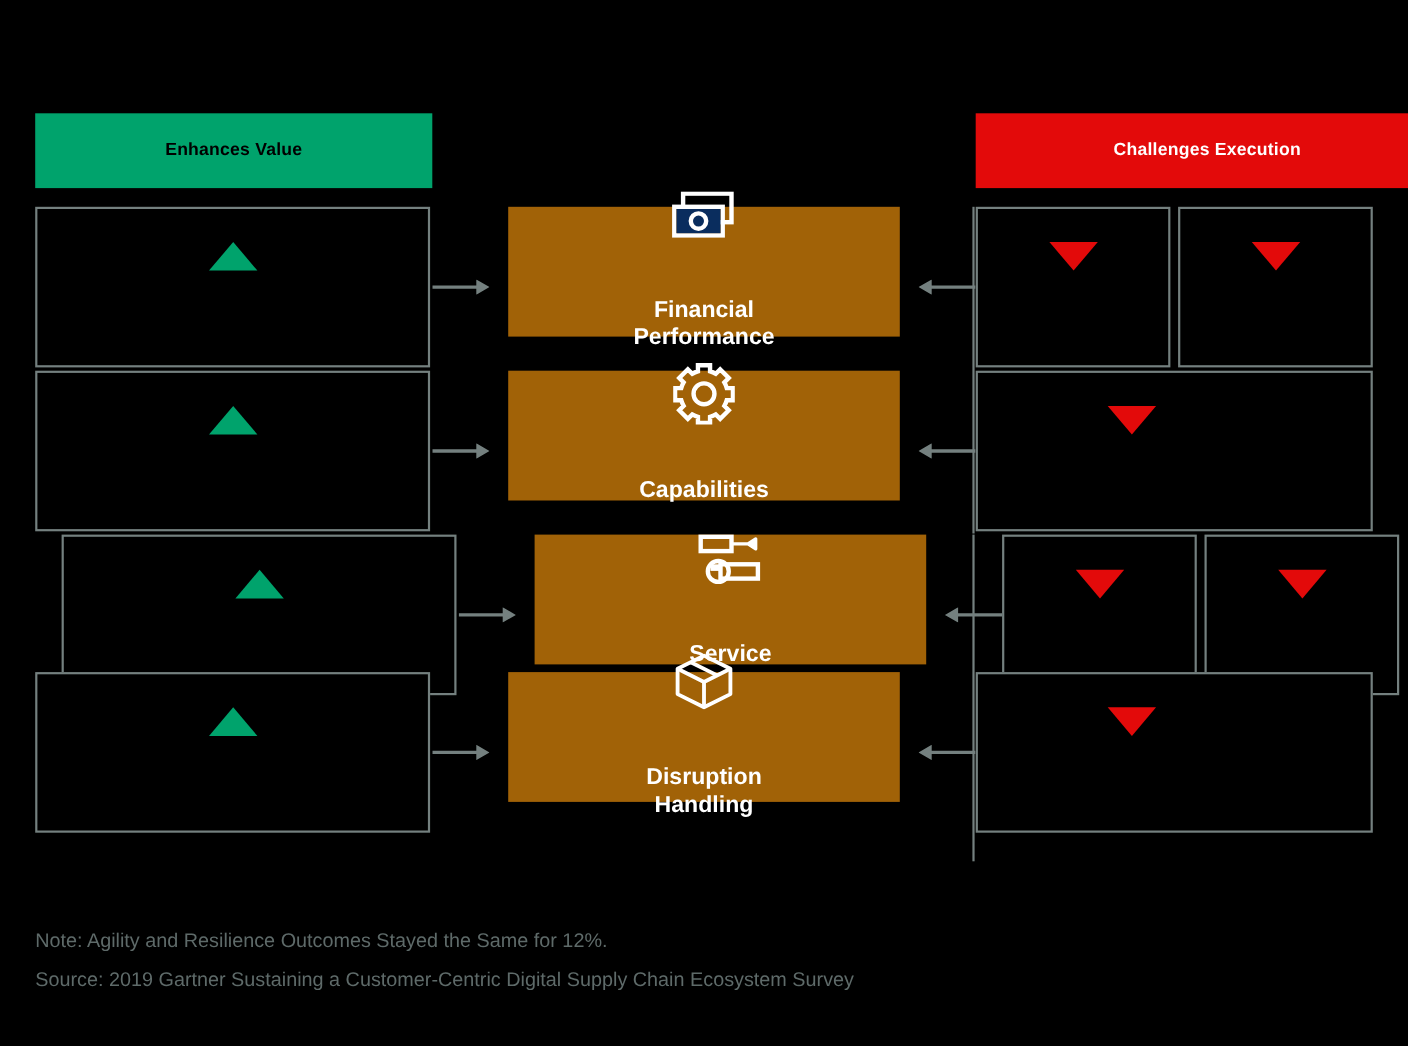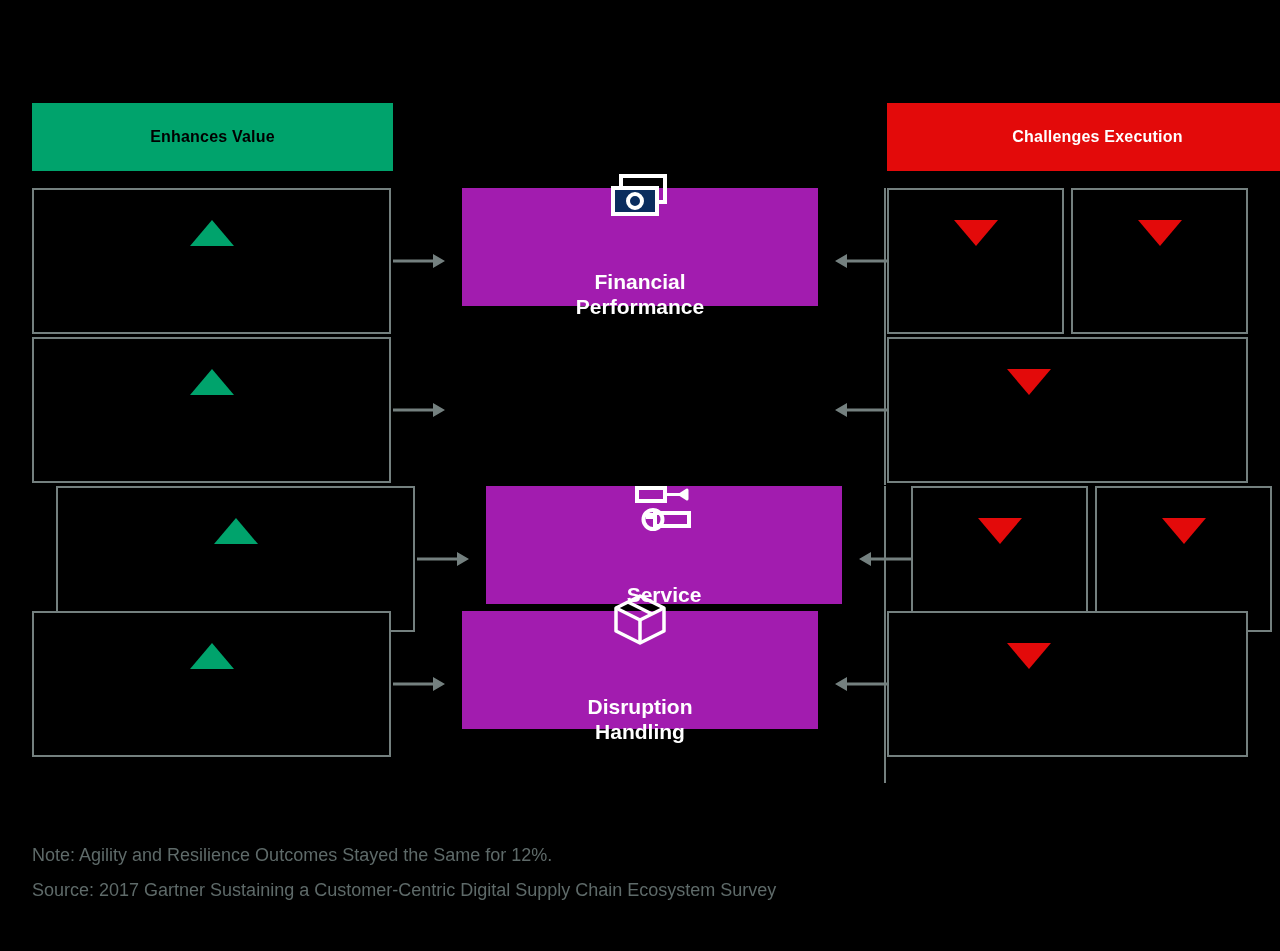--- a/index.html
+++ b/index.html
@@ -89,21 +89,21 @@
     border-top: 26px solid #E30A0A;
   }
 
   
   .center-box {
     position: absolute;
     left: 462px;
     top: 0;
     width: 356px;
     height: 118px;
-    background: #a21caf;
+    background: #a16207;
     display: flex;
     flex-direction: column;
     align-items: center;
     justify-content: center;
     box-sizing: border-box;
     padding: 6px 10px;
     gap: 48px;
   }
   .center-icon {
     height: 48px;
@@ -253,20 +253,29 @@
       <div class="tri-up"></div>
     </div>
   </div>
 
   <div class="arrow arrow-right">
     <svg width="52" height="14" viewBox="0 0 52 14">
       <path d="M0 5.5 H40 V0 L52 7 L40 14 V8.5 H0 Z" fill="#74807F"></path>
     </svg>
   </div>
 
+  <div class="center-box">
+    <div class="center-icon">
+      <svg width="56" height="56" viewBox="0 0 56 56">
+        <path d="M22.5 2 h11 v5.6 a21 21 0 0 1 5.2 2.2 l4-4 l7.8 7.8 l-4 4 a21 21 0 0 1 2.2 5.2 h5.6 v11 h-5.6 a21 21 0 0 1 -2.2 5.2 l4 4 l-7.8 7.8 l-4 -4 a21 21 0 0 1 -5.2 2.2 v5.6 h-11 v-5.6 a21 21 0 0 1 -5.2 -2.2 l-4 4 l-7.8 -7.8 l4 -4 a21 21 0 0 1 -2.2 -5.2 h-5.6 v-11 h5.6 a21 21 0 0 1 2.2 -5.2 l-4 -4 l7.8 -7.8 l4 4 a21 21 0 0 1 5.2 -2.2 Z" fill="none" stroke="#ffffff" stroke-width="4"></path>
+        <circle cx="28" cy="28" r="9.5" fill="none" stroke="#ffffff" stroke-width="4"></circle>
+      </svg>
+    </div>
+    <div class="center-label">Capabilities</div>
+  </div>
 
   <div class="arrow arrow-left">
     <svg width="52" height="14" viewBox="0 0 52 14">
       <path d="M52 5.5 H12 V0 L0 7 L12 14 V8.5 H52 Z" fill="#74807F"></path>
     </svg>
   </div>
 
   <div class="right-box full">
     <div class="marker">
       <div class="tri-down"></div>
@@ -356,14 +365,14 @@
 
   <div class="right-box full">
     <div class="marker">
       <div class="tri-down"></div>
     </div>
   </div>
 </div>
 
 <div id="footer">
   <div>Note: Agility and Resilience Outcomes Stayed the Same for 12%.</div>
-  <div>Source: 2017 Gartner Sustaining a Customer-Centric Digital Supply Chain Ecosystem Survey</div>
+  <div>Source: 2019 Gartner Sustaining a Customer-Centric Digital Supply Chain Ecosystem Survey</div>
 </div>
 
 </body></html>

